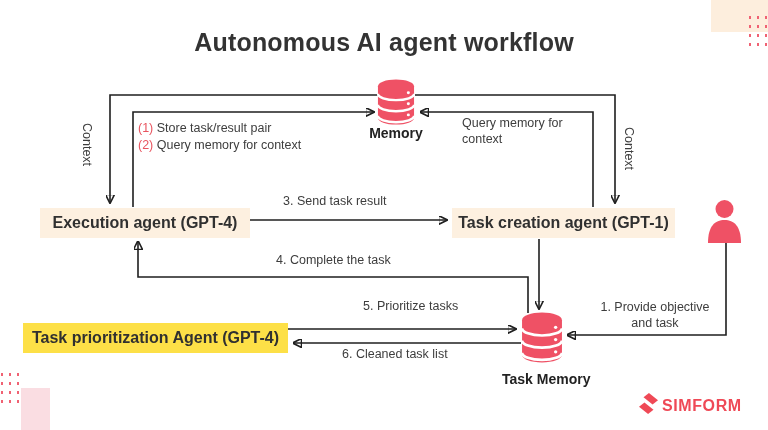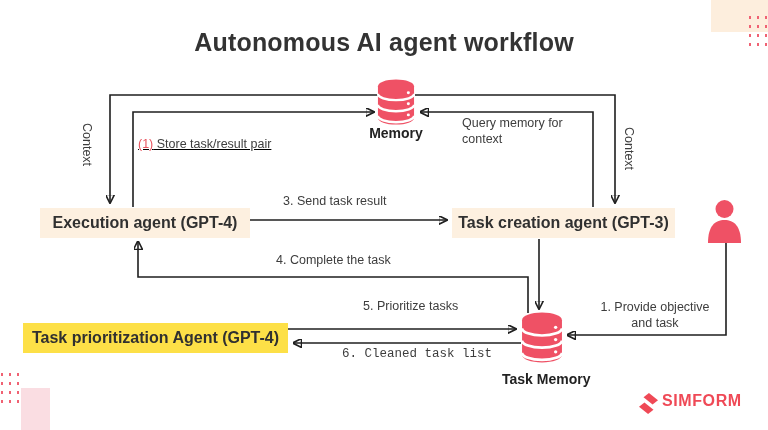--- a/index.html
+++ b/index.html
@@ -36,21 +36,21 @@
   .node-label{position:absolute;font-weight:700;font-size:14px;color:#222;text-align:center;white-space:nowrap;}
 
   
   .lbl{position:absolute;font-size:12.5px;color:#3d3d3d;white-space:nowrap;}
   .lbl-wrap{white-space:normal;line-height:1.28;}
   .vlabel{position:absolute;font-size:12.5px;color:#3d3d3d;writing-mode:vertical-rl;}
   .memo-row{line-height:16.5px;white-space:nowrap;font-size:12.5px;color:#3d3d3d;}
   .memo-num{color:#e8545f;}
 
   
-  .logo{position:absolute;left:639px;top:392px;display:flex;align-items:flex-start;gap:4px;}
+  .logo{position:absolute;left:639px;top:392px;display:flex;align-items:flex-end;gap:4px;}
   .logo-text{font-size:16px;font-weight:700;color:#ef4956;letter-spacing:0.6px;}
 </style>
 </head>
 <body>
 
 <div id="stage">
 
   <div class="corner-rect rect-tr"></div>
   <div class="corner-rect rect-bl"></div>
   <div class="dots dots-tr"></div>
@@ -100,39 +100,40 @@
 
   <svg class="icon-abs" style="left:706px;top:199px;" width="38" height="44" viewBox="0 0 38 44">
     <circle cx="18.5" cy="10" r="9" fill="#ef5165"></circle>
     <path d="M2,44 C2,27 9,21 18.5,21 C28,21 35,27 35,44 Z" fill="#ef5165"></path>
   </svg>
 
   <div class="agent-box box-peach box-exec">
     <span>Execution agent (GPT-4)</span>
   </div>
   <div class="agent-box box-peach box-create">
-    <span>Task creation agent (GPT-3)</span>
+    <span>Task creation agent (GPT-1)</span>
   </div>
   <div class="agent-box box-pink box-prior">
     <span>Task prioritization Agent (GPT-4)</span>
   </div>
 
   <div class="vlabel" style="left:80px;top:123px;">Context</div>
   <div class="vlabel" style="left:622px;top:127px;">Context</div>
 
-  <div style="position:absolute;left:138px;top:136px;text-decoration:underline;">
+  <div style="position:absolute;left:138px;top:120px;">
     <div class="memo-row"><span class="memo-num">(1)</span><span> Store task/result pair</span></div>
+    <div class="memo-row"><span class="memo-num">(2)</span><span> Query memory for context</span></div>
   </div>
 
   <div class="lbl lbl-wrap" style="left:462px;top:115px;width:114px;">Query memory for context</div>
 
   <div class="lbl" style="left:283px;top:194px;">3. Send task result</div>
   <div class="lbl" style="left:276px;top:253px;">4. Complete the task</div>
   <div class="lbl" style="left:363px;top:299px;">5. Prioritize tasks</div>
-  <div class="lbl" style="left:342px;top:347px;font-family:Liberation Mono, monospace;">6. Cleaned task list</div>
+  <div class="lbl" style="left:342px;top:347px;">6. Cleaned task list</div>
   <div class="lbl lbl-wrap" style="left:595px;top:299px;width:120px;text-align:center;">1. Provide objective and task</div>
 
   <div class="logo">
     <svg width="19" height="23" viewBox="0 0 21 23">
       <path d="M11,0 L21,8 L15,12.5 L5,4.5 Z" fill="#ef4956"></path>
       <path d="M10,23 L0,15 L6,10.5 L16,18.5 Z" fill="#ef4956"></path>
     </svg>
     <span class="logo-text">SIMFORM</span>
   </div>
 

